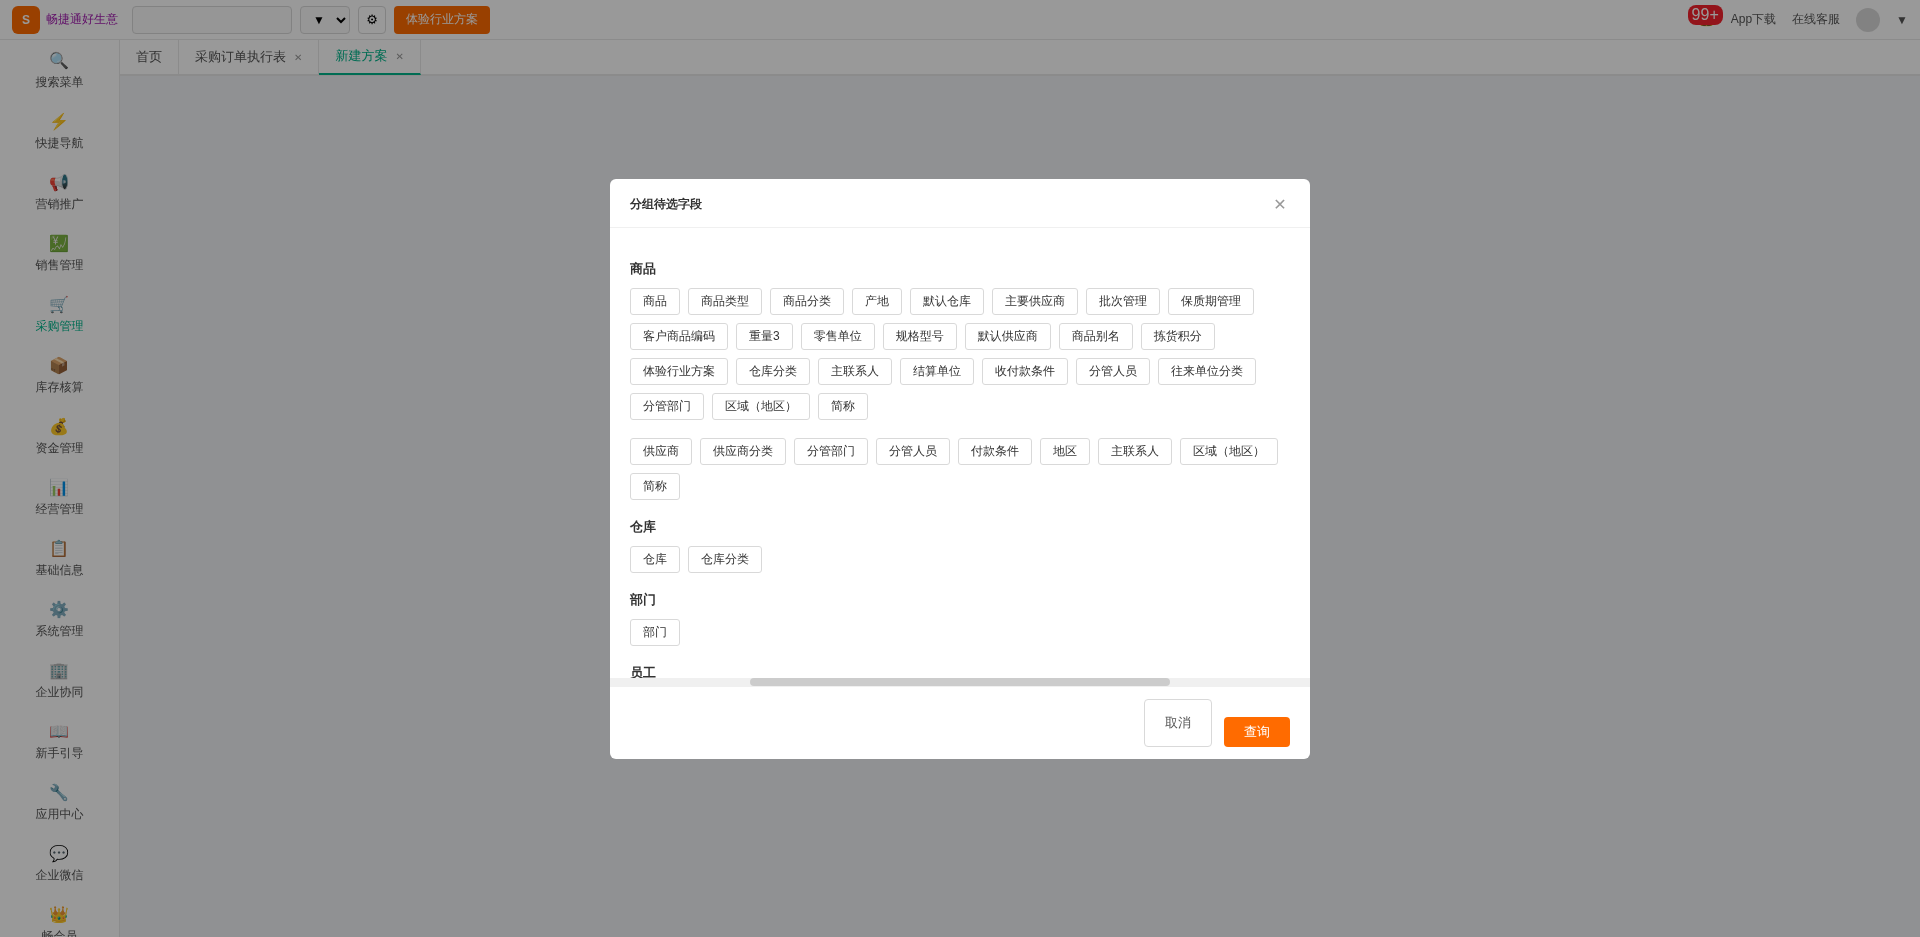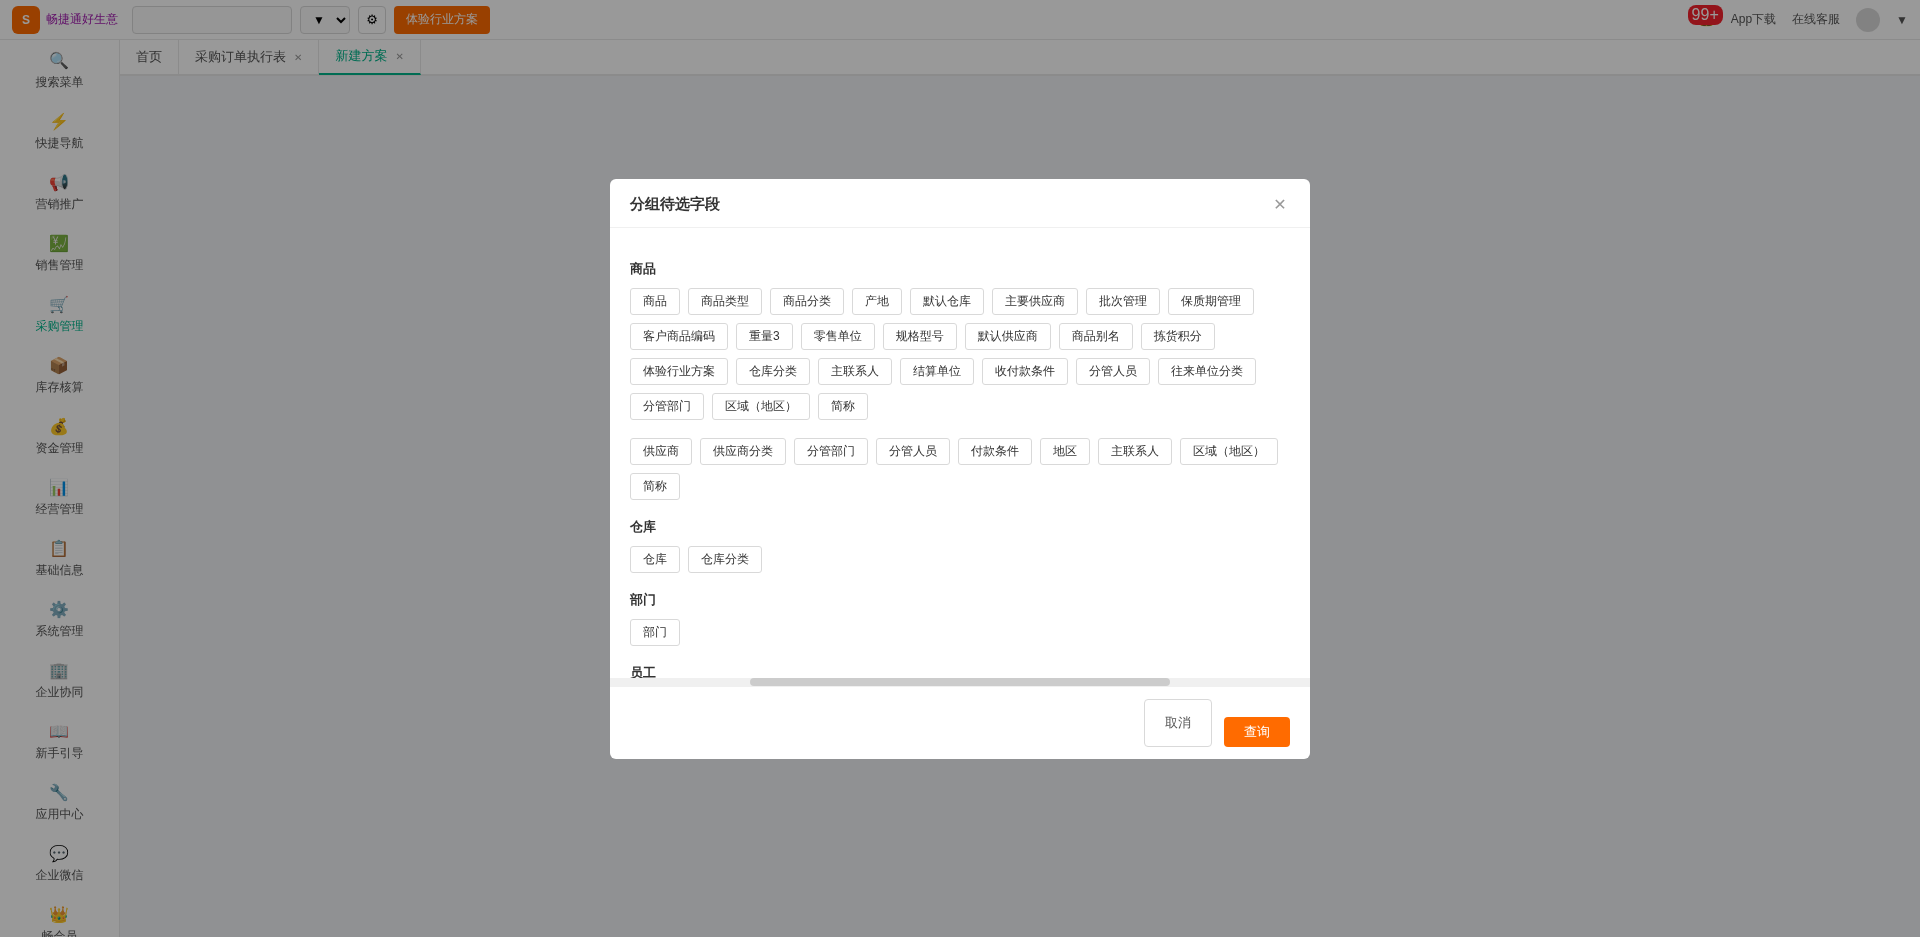--- a/index.html
+++ b/index.html
@@ -198,21 +198,21 @@
       flex-direction: column;
       position: relative;
     }
     .modal-header {
       padding: 16px 20px 12px;
       border-bottom: 1px solid #f0f0f0;
       display: flex;
       align-items: center;
       justify-content: space-between;
     }
-    .modal-title { font-size: 15px; font-weight: 600; color: #333; }
+    .modal-title { font-size: 12px; font-weight: 600; color: #333; }
     .modal-close {
       cursor: pointer;
       font-size: 16px;
       color: #999;
       width: 20px; height: 20px;
       display: flex; align-items: center; justify-content: center;
     }
     .modal-body {
       flex: 1;
       overflow-y: auto;

